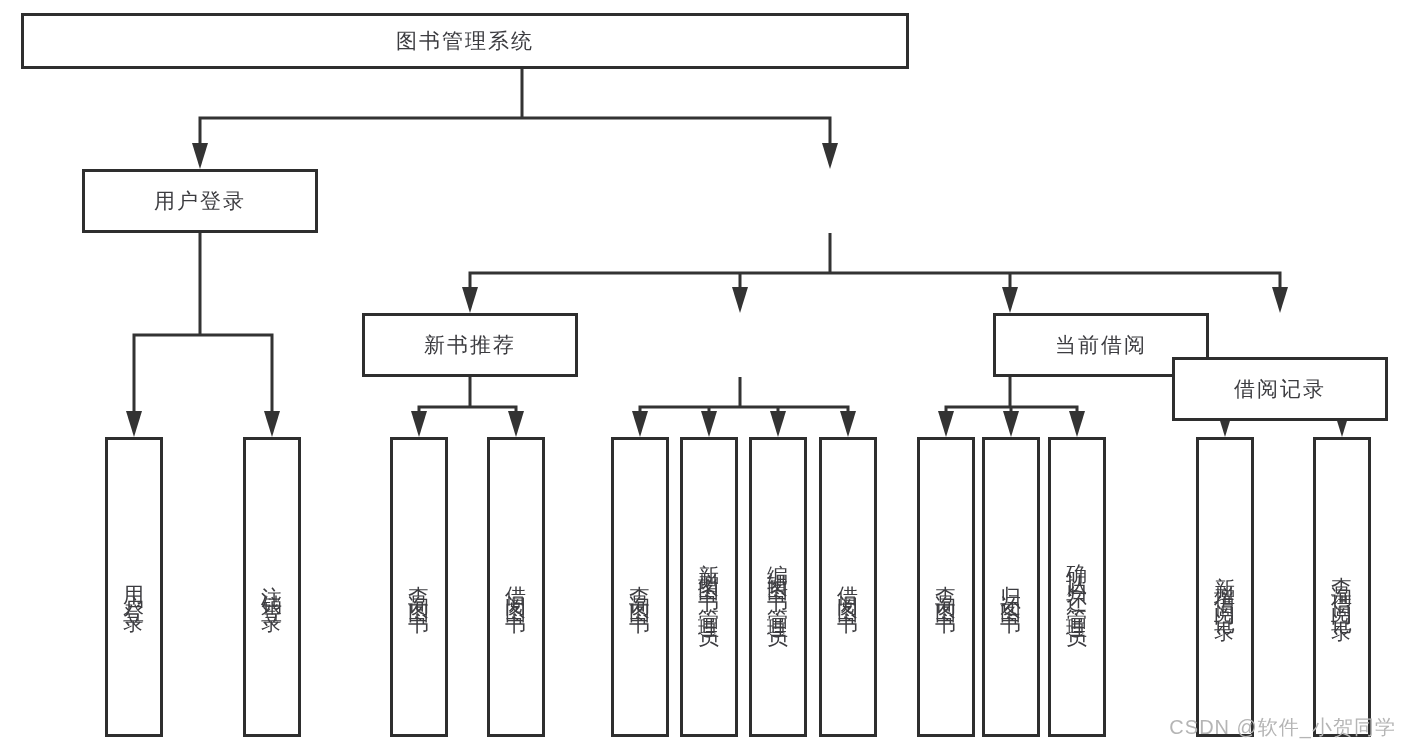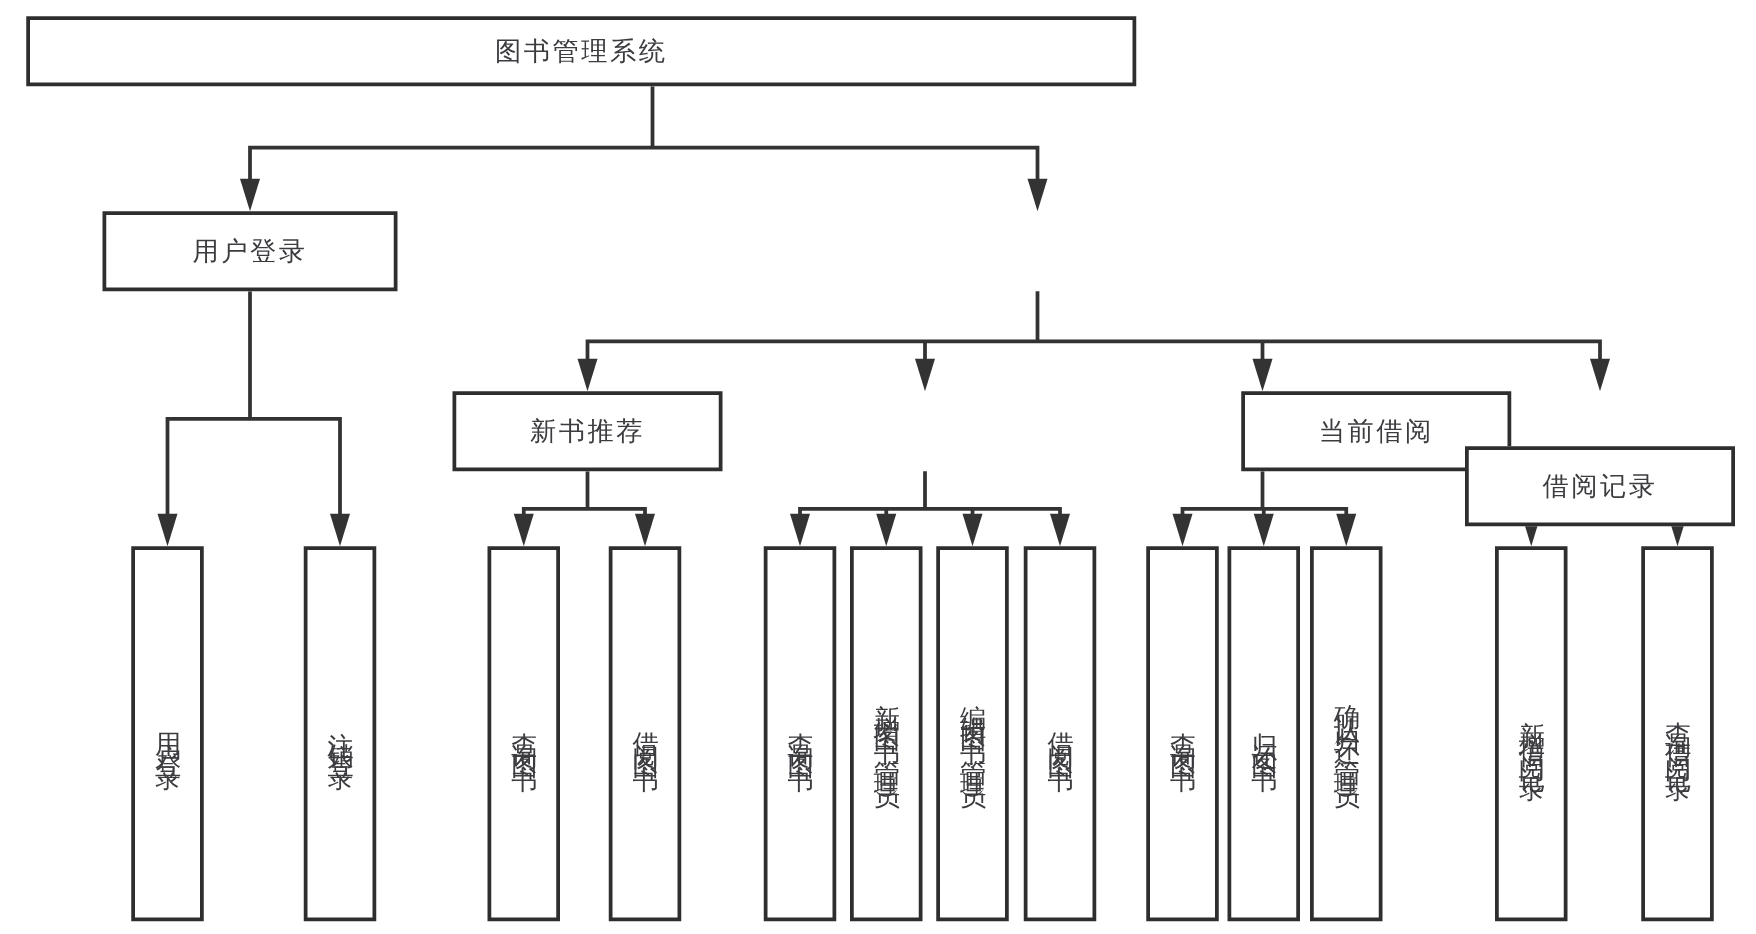--- a/index.html
+++ b/index.html
@@ -133,14 +133,15 @@
     <span class="label">确认归还（管理员）</span>
   </div>
 
   <div class="node leaf lfL">
     <span class="label">新增借阅记录</span>
   </div>
   <div class="node leaf lfM">
     <span class="label">查询借阅记录</span>
   </div>
 
+  <div class="watermark">CSDN @软件_小贺同学</div>
 
 </div>
 
 </body></html>

